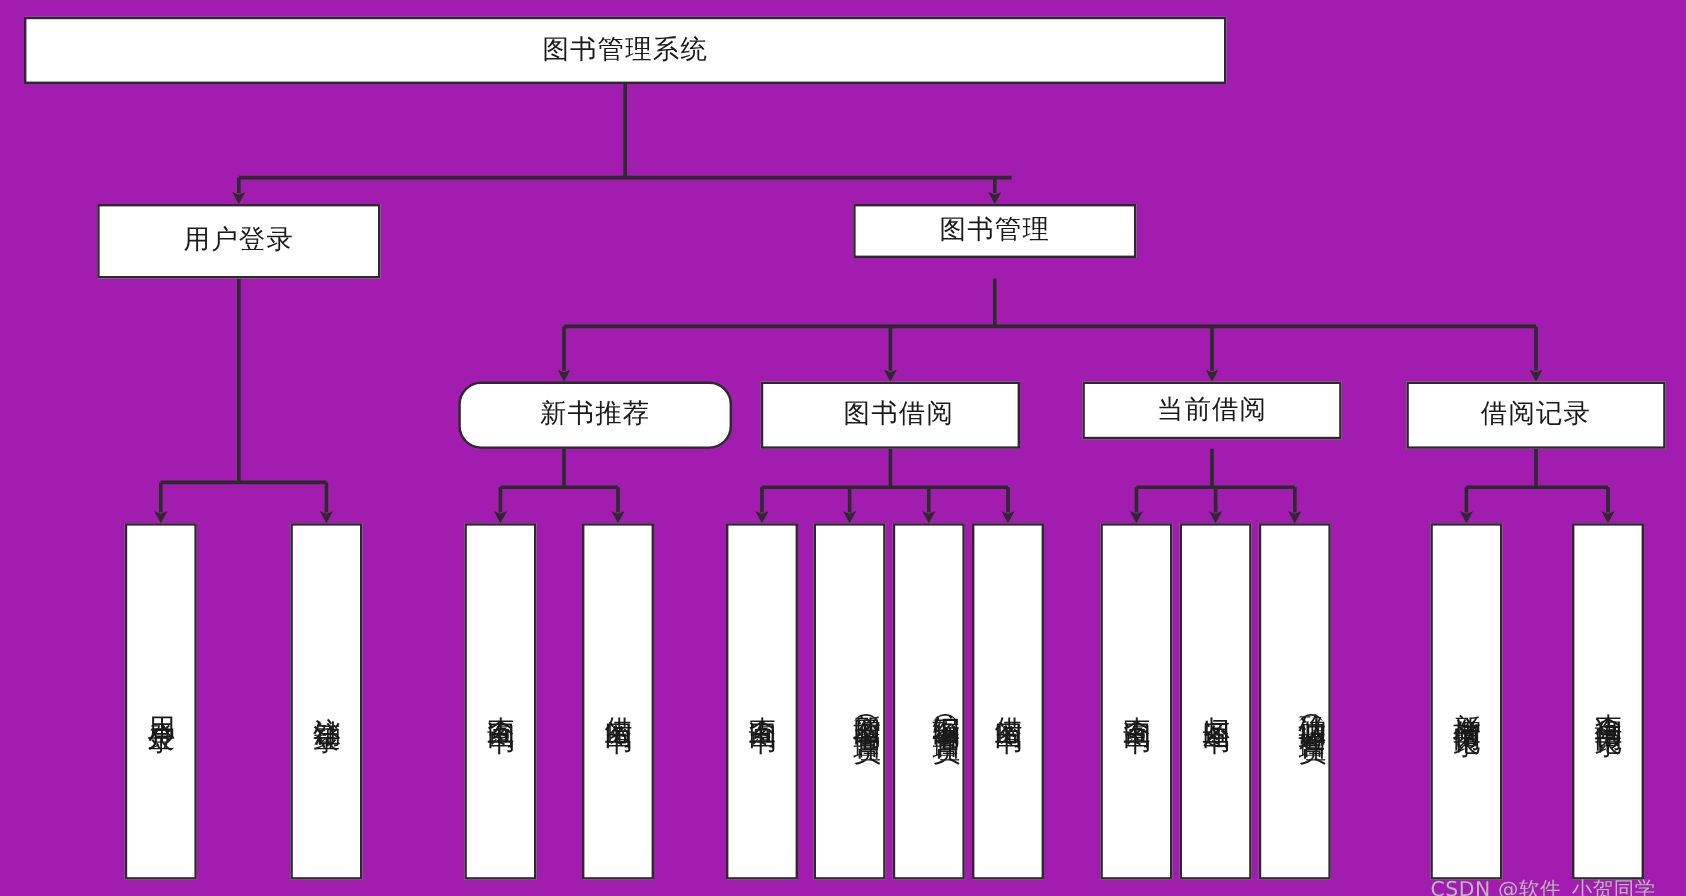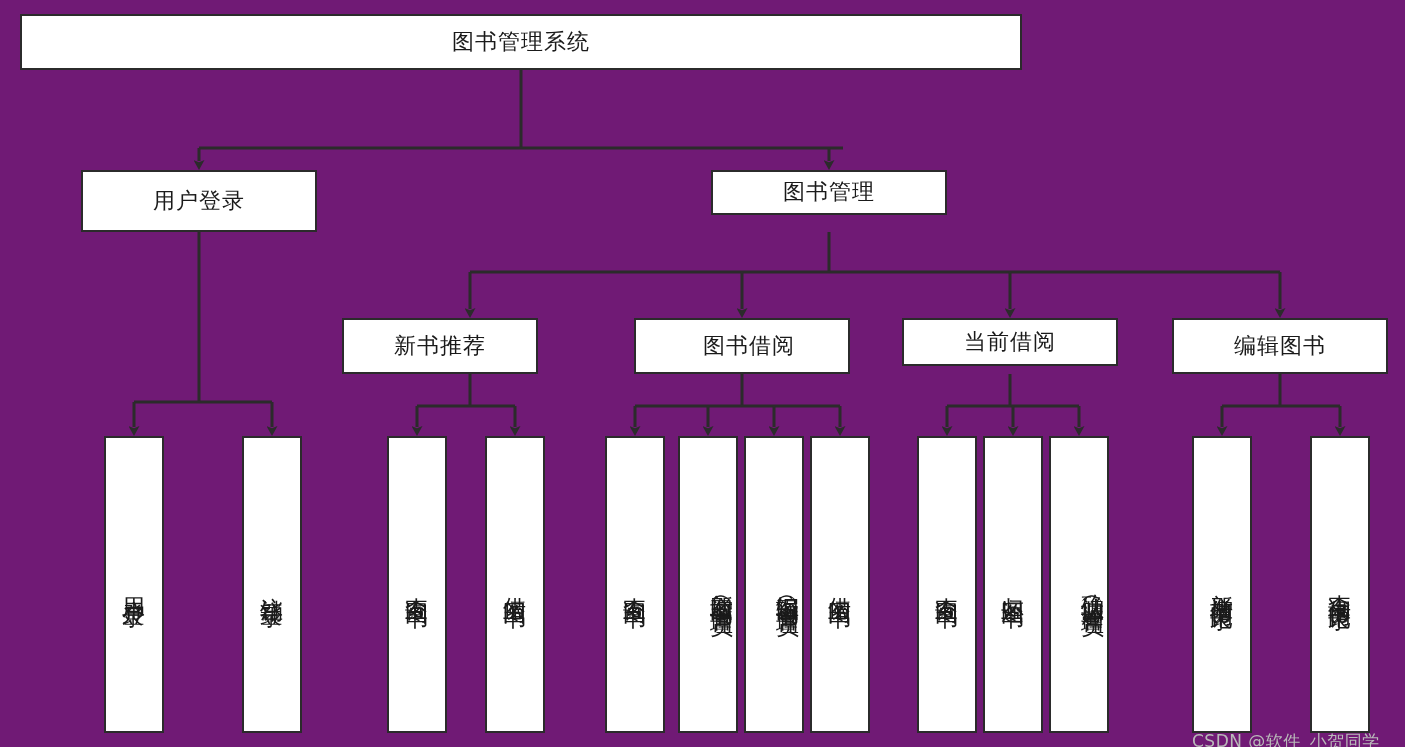--- a/index.html
+++ b/index.html
@@ -8,21 +8,21 @@
     padding: 0;
     background: #ffffff;
   }
   body {
     font-family: "DejaVu Sans", "Liberation Sans", sans-serif;
   }
   #diagram-root {
     position: relative;
     width: 1405px;
     height: 747px;
-    background: #701a75;
+    background: #a21caf;
     overflow: hidden;
   }
   svg.edges {
     position: absolute;
     left: 0;
     top: 0;
     width: 1405px;
     height: 747px;
   }
   .node {
@@ -123,31 +123,31 @@
     <span>图书管理系统</span>
   </div>
 
   <div class="node horizontal" id="node-l2-0" style="left: 81px; top: 170px; width: 236px; height: 62px;">
     <span>用户登录</span>
   </div>
   <div class="node horizontal" id="node-l2-1" style="left: 711px; top: 170px; width: 236px; height: 45px;">
     <span>图书管理</span>
   </div>
 
-  <div class="node horizontal" id="node-l3-0" style="left: 342px; top: 318px; width: 196px; height: 56px;">
+  <div class="node horizontal" id="node-l3-0" style="left: 382px; top: 318px; width: 228px; height: 56px; border-radius: 19px;">
     <span>新书推荐</span>
   </div>
   <div class="node horizontal" id="node-l3-1" style="left: 634px; top: 318px; width: 216px; height: 56px; padding-left: 14px;">
     <span>图书借阅</span>
   </div>
   <div class="node horizontal" id="node-l3-2" style="left: 902px; top: 318px; width: 216px; height: 48px;">
     <span>当前借阅</span>
   </div>
   <div class="node horizontal" id="node-l3-3" style="left: 1172px; top: 318px; width: 216px; height: 56px;">
-    <span>编辑图书</span>
+    <span>借阅记录</span>
   </div>
 
   <div class="node vertical mid" id="node-leaf-0" style="left: 104px; top: 436px; width: 60px; height: 297px;">
     <span>用户登录</span>
   </div>
   <div class="node vertical mid" id="node-leaf-1" style="left: 242px; top: 436px; width: 60px; height: 297px;">
     <span>注销登录</span>
   </div>
   <div class="node vertical mid" id="node-leaf-2" style="left: 387px; top: 436px; width: 60px; height: 297px;">
     <span>查询图书</span>

